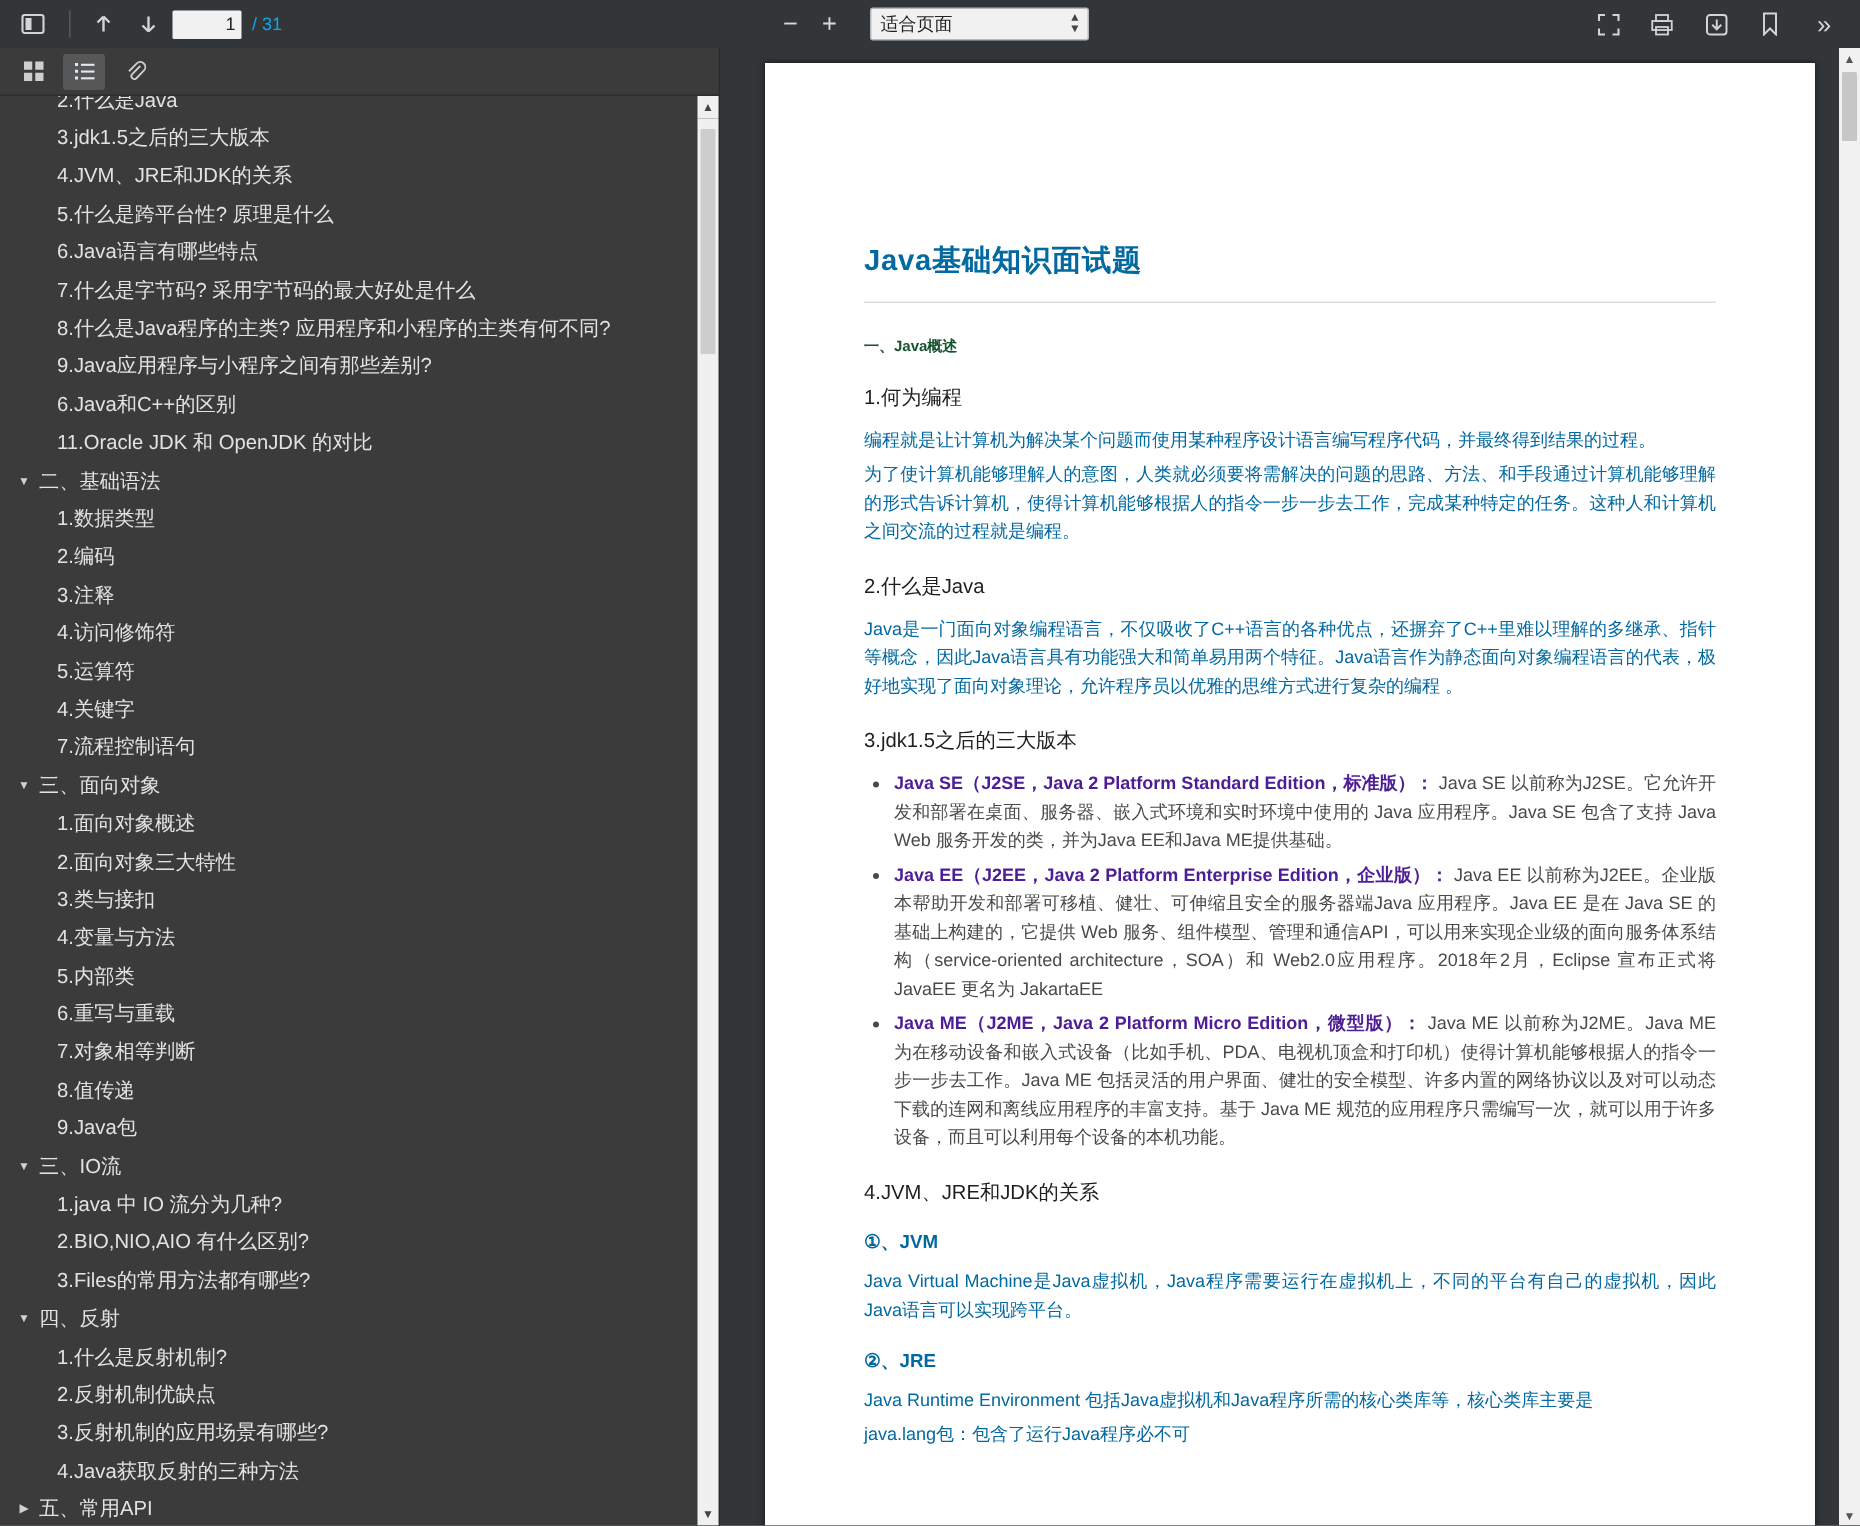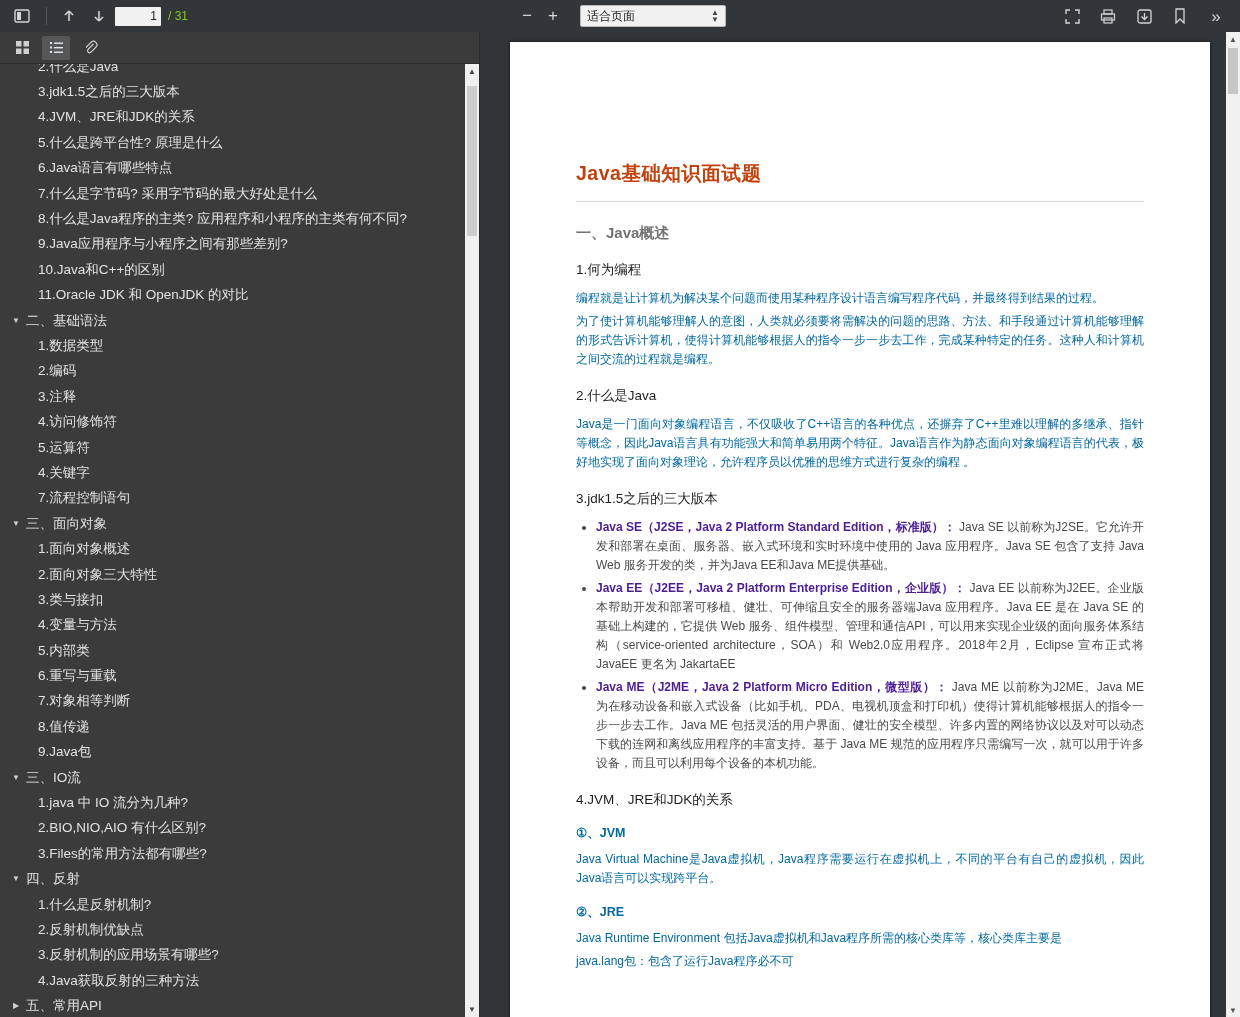--- a/index.html
+++ b/index.html
@@ -59,21 +59,21 @@
     color: #222;
     font-size: 12px;
     text-align: right;
     padding: 0 4px;
     box-sizing: border-box;
     font-family: "Liberation Sans", sans-serif;
   }
   .page-total {
     margin-left: 7px;
     font-size: 12px;
-    color: #84cc16;
+    color: #0ea5e9;
   }
   .zoom-group {
     display: flex;
     align-items: center;
     margin-left: auto;
     margin-right: auto;
     position: absolute;
     left: 50%;
     transform: translateX(-50%);
   }
@@ -94,20 +94,21 @@
     background: #f1f1f1;
     border: 1px solid #b8b8b8;
     border-radius: 2px;
     font-size: 12px;
     color: #222;
     display: flex;
     align-items: center;
     padding: 0 6px;
     box-sizing: border-box;
     position: relative;
+    font-family: Liberation Mono, monospace;
   }
   .fit-select .arrows {
     position: absolute;
     right: 6px;
     font-size: 8px;
     line-height: 7px;
     color: #444;
     text-align: center;
   }
   .right-tools {
@@ -237,30 +238,30 @@
     background: #fff;
     box-shadow: 0 0 4px rgba(0,0,0,0.6);
     box-sizing: border-box;
     padding: 118px 66px 40px 66px;
     position: relative;
     height: 1200px;
   }
   .doc-title {
     font-size: 19.5px;
     font-weight: bold;
-    color: #c2410c;
+    color: #0369a1;
     letter-spacing: 0.5px;
     padding-bottom: 14px;
     border-bottom: 1px solid #dcdcdc;
     margin: 0 0 20px 0;
   }
   .h2 {
-    font-size: 15px;
+    font-size: 10px;
     font-weight: bold;
-    color: #737373;
+    color: #14532d;
     margin: 22px 0 14px 0;
   }
   .h3 {
     font-size: 13.5px;
     font-weight: normal;
     color: #1f1f1f;
     margin: 18px 0 10px 0;
   }
   .h4 {
     font-size: 12.5px;
@@ -436,21 +437,21 @@
           <div class="o-row lvl2">
             <span class="lbl">7.什么是字节码? 采用字节码的最大好处是什么</span>
           </div>
           <div class="o-row lvl2">
             <span class="lbl">8.什么是Java程序的主类? 应用程序和小程序的主类有何不同?</span>
           </div>
           <div class="o-row lvl2">
             <span class="lbl">9.Java应用程序与小程序之间有那些差别?</span>
           </div>
           <div class="o-row lvl2">
-            <span class="lbl">10.Java和C++的区别</span>
+            <span class="lbl">6.Java和C++的区别</span>
           </div>
           <div class="o-row lvl2">
             <span class="lbl">11.Oracle JDK 和 OpenJDK 的对比</span>
           </div>
           <div class="o-row lvl1">
             <span class="tw">▼</span>
             <span class="lbl">二、基础语法</span>
           </div>
           <div class="o-row lvl2">
             <span class="lbl">1.数据类型</span>

